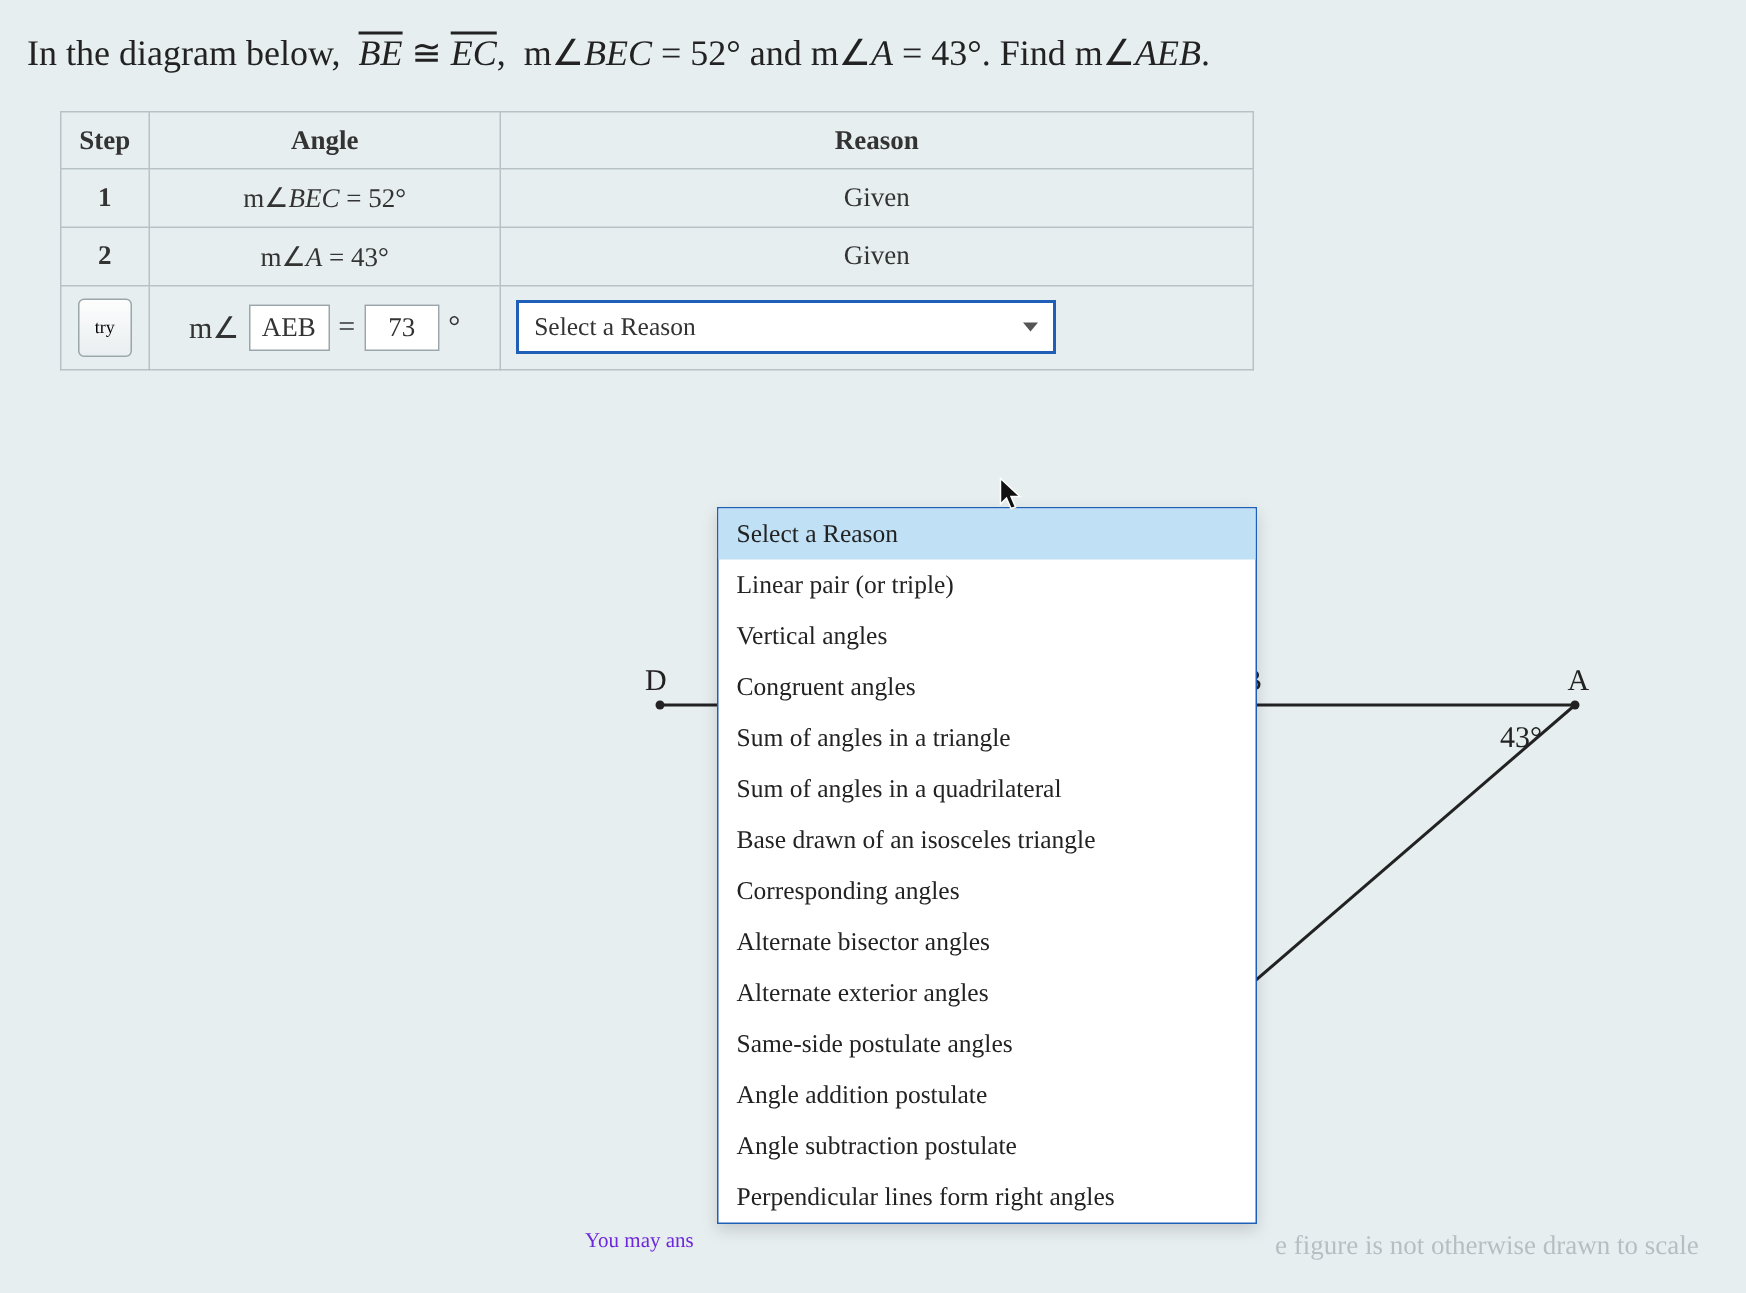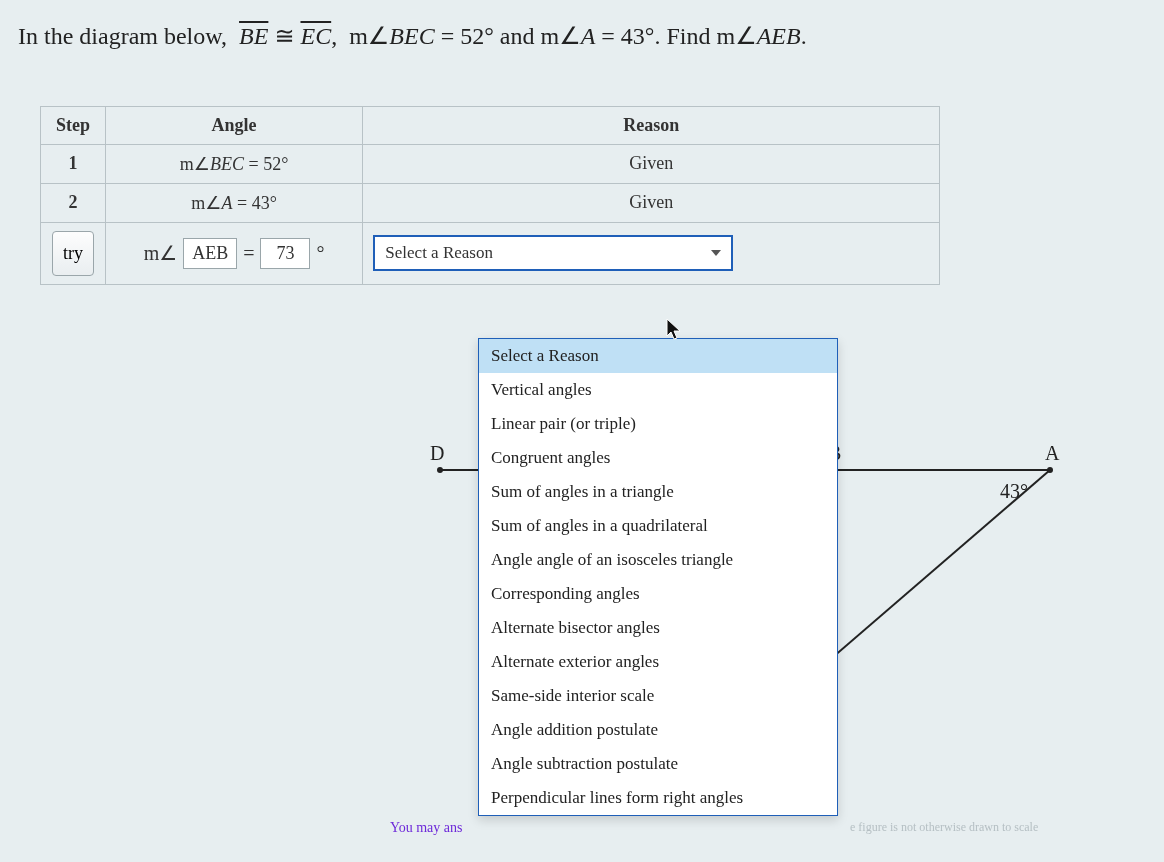--- a/index.html
+++ b/index.html
@@ -9,48 +9,48 @@
     font-family: Georgia, 'Times New Roman', serif;
     background: #e7eef0;
     color: #222;
     width: 1164px;
     height: 862px;
     position: relative;
   }
   .problem {
     font-size: 24px;
     color: #222;
-    margin-bottom: 52px;
+    margin-bottom: 20px;
     line-height: 1.4;
   }
   .overline { text-decoration: overline; font-style: italic; }
   .mathit { font-style: italic; }
   table.proof {
     border-collapse: collapse;
     margin-left: 22px;
-    width: 900px;
+    width: 796px;
   }
   table.proof th, table.proof td {
     border: 1px solid #b8c2c6;
     padding: 8px 10px;
     text-align: center;
     font-size: 18px;
     color: #333;
   }
   table.proof th { background: transparent; font-weight: bold; }
   table.proof td.angle-cell { width: 250px; margin-top: 27px; }
   table.proof td.step-cell { width: 60px; font-weight: bold; }
   table.proof td.reason-cell { width: 560px; position: relative; }
   .try-btn {
     display: inline-block;
     border: 1px solid #9aa6aa;
     border-radius: 4px;
     background: linear-gradient(#fdfdfd,#e9eef0);
     padding: 11px 10px;
-    font-size: 18px;
+    font-size: 12px;
     font-family: inherit;
     cursor: pointer;
   }
   .inline-input {
     display: inline-block;
     border: 1px solid #9aa6aa;
     background: #fff;
     padding: 4px 8px;
     min-width: 50px;
     text-align: center;
@@ -116,21 +116,21 @@
     position: absolute;
     left: 390px;
     top: 820px;
     font-size: 14px;
     color: #6d28d9;
   }
   .hint2 {
     position: absolute;
     left: 850px;
     top: 820px;
-    font-size: 12px;
+    font-size: 18px;
     color: #b5bfc3;
   }
   .cursor {
     position: absolute;
     left: 666px;
     top: 318px;
     width: 18px;
     height: 24px;
     z-index: 20;
   }
@@ -173,30 +173,30 @@
         </td>
         <td class="reason-cell">
           <div class="reason-select">Select a Reason</div>
         </td>
       </tr>
     </tbody>
 </table>
 
 <div class="dropdown" id="dropdown">
     <div class="opt sel">Select a Reason</div>
+    <div class="opt">Linear pair (or triple)</div>
     <div class="opt">Vertical angles</div>
-    <div class="opt">Linear pair (or triple)</div>
     <div class="opt">Congruent angles</div>
     <div class="opt">Sum of angles in a triangle</div>
     <div class="opt">Sum of angles in a quadrilateral</div>
-    <div class="opt">Angle angle of an isosceles triangle</div>
+    <div class="opt">Base drawn of an isosceles triangle</div>
     <div class="opt">Corresponding angles</div>
     <div class="opt">Alternate bisector angles</div>
     <div class="opt">Alternate exterior angles</div>
-    <div class="opt">Same-side interior scale</div>
+    <div class="opt">Same-side postulate angles</div>
     <div class="opt">Angle addition postulate</div>
     <div class="opt">Angle subtraction postulate</div>
     <div class="opt">Perpendicular lines form right angles</div>
   </div>
 
 <svg class="cursor" viewBox="0 0 18 24">
   <path d="M1 1 L1 18 L5 14 L8 21 L11 20 L8 13 L14 13 Z" fill="#111" stroke="#fff" stroke-width="1"></path>
 </svg>
 
 <svg class="diagram" viewBox="0 0 640 310">

